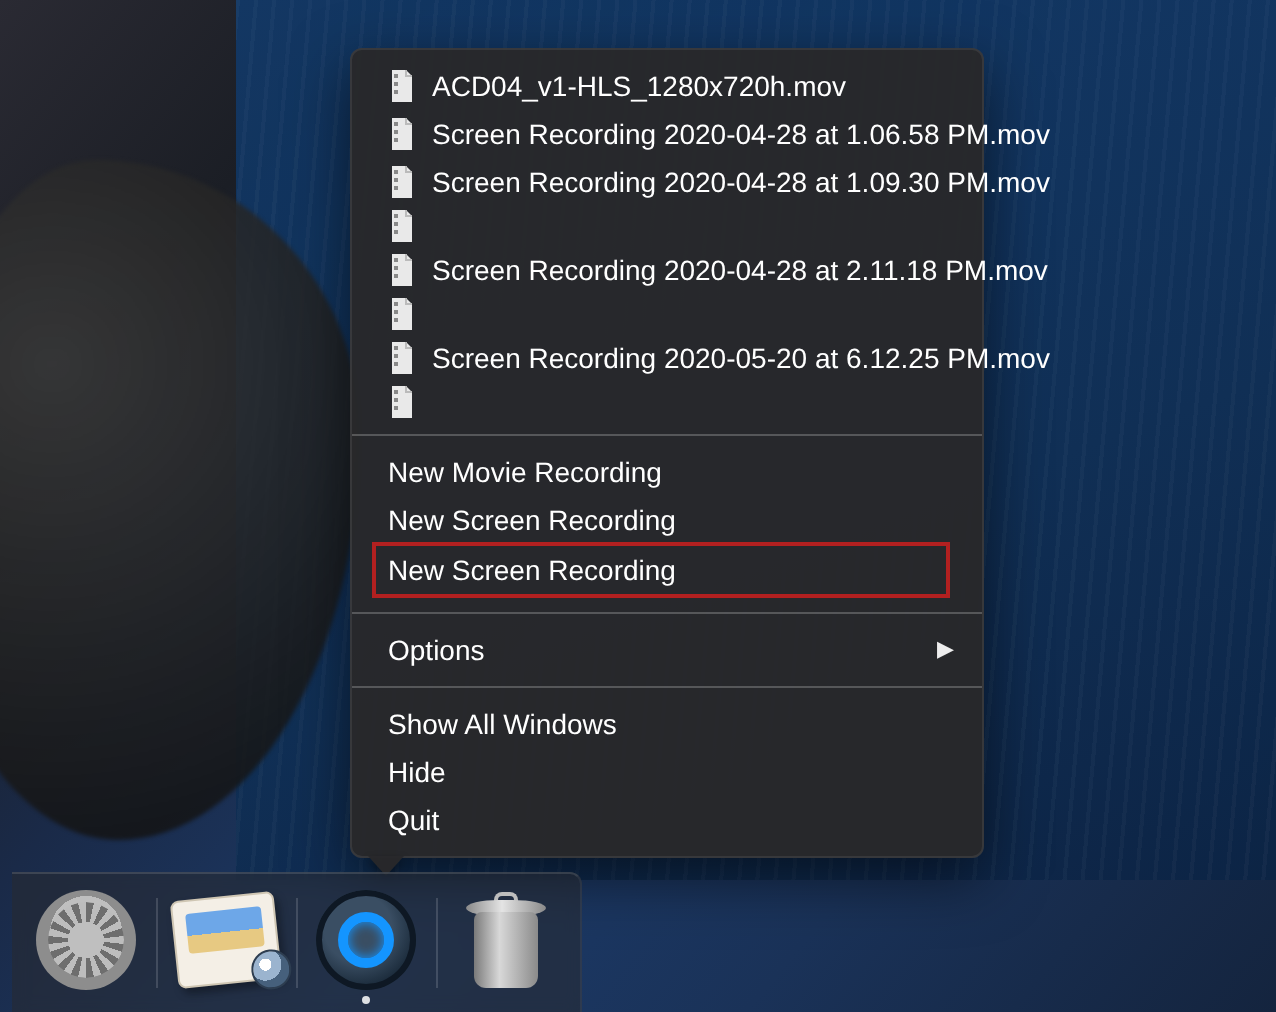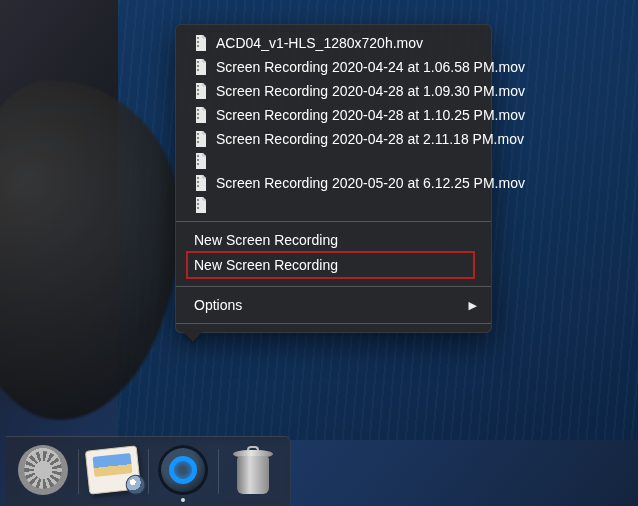--- a/index.html
+++ b/index.html
@@ -226,21 +226,21 @@
     <div class="menu-item">
       <span class="file-icon">
         <svg viewBox="0 0 14 16">
             <path d="M2 0h7l3 3v13H2z" fill="#e9e9e9"></path>
             <path d="M9 0v3h3" fill="none" stroke="#bbb"></path>
             <rect x="3" y="2" width="2" height="2" fill="#888"></rect>
             <rect x="3" y="6" width="2" height="2" fill="#888"></rect>
             <rect x="3" y="10" width="2" height="2" fill="#888"></rect>
           </svg>
       </span>
-      <span class="label">Screen Recording 2020-04-24 at 1.06.58 PM.mov</span>
+      <span class="label">Screen Recording 2020-04-28 at 1.06.58 PM.mov</span>
     </div>
     <div class="menu-item">
       <span class="file-icon">
         <svg viewBox="0 0 14 16">
             <path d="M2 0h7l3 3v13H2z" fill="#e9e9e9"></path>
             <path d="M9 0v3h3" fill="none" stroke="#bbb"></path>
             <rect x="3" y="2" width="2" height="2" fill="#888"></rect>
             <rect x="3" y="6" width="2" height="2" fill="#888"></rect>
             <rect x="3" y="10" width="2" height="2" fill="#888"></rect>
           </svg>
@@ -250,21 +250,20 @@
     <div class="menu-item">
       <span class="file-icon">
         <svg viewBox="0 0 14 16">
             <path d="M2 0h7l3 3v13H2z" fill="#e9e9e9"></path>
             <path d="M9 0v3h3" fill="none" stroke="#bbb"></path>
             <rect x="3" y="2" width="2" height="2" fill="#888"></rect>
             <rect x="3" y="6" width="2" height="2" fill="#888"></rect>
             <rect x="3" y="10" width="2" height="2" fill="#888"></rect>
           </svg>
       </span>
-      <span class="label">Screen Recording 2020-04-28 at 1.10.25 PM.mov</span>
     </div>
     <div class="menu-item">
       <span class="file-icon">
         <svg viewBox="0 0 14 16">
             <path d="M2 0h7l3 3v13H2z" fill="#e9e9e9"></path>
             <path d="M9 0v3h3" fill="none" stroke="#bbb"></path>
             <rect x="3" y="2" width="2" height="2" fill="#888"></rect>
             <rect x="3" y="6" width="2" height="2" fill="#888"></rect>
             <rect x="3" y="10" width="2" height="2" fill="#888"></rect>
           </svg>
@@ -303,20 +302,23 @@
             <rect x="3" y="6" width="2" height="2" fill="#888"></rect>
             <rect x="3" y="10" width="2" height="2" fill="#888"></rect>
           </svg>
       </span>
     </div>
   </div>
 
   <div class="separator"></div>
 
   <div class="menu-section">
+    <div class="menu-item">
+      <span class="label">New Movie Recording</span>
+    </div>
     <div class="menu-item">
       <span class="label">New Screen Recording</span>
     </div>
     <div class="highlight-box">
       <div class="menu-item">
         <span class="label">New Screen Recording</span>
       </div>
     </div>
   </div>
 
@@ -324,20 +326,31 @@
 
   <div class="menu-section">
     <div class="menu-item">
       <span class="label">Options</span>
       <span class="chev">▶</span>
     </div>
   </div>
 
   <div class="separator"></div>
 
+  <div class="menu-section">
+    <div class="menu-item">
+      <span class="label">Show All Windows</span>
+    </div>
+    <div class="menu-item">
+      <span class="label">Hide</span>
+    </div>
+    <div class="menu-item">
+      <span class="label">Quit</span>
+    </div>
+  </div>
 
   <div class="menu-tail"></div>
 </div>
 
 <div class="dock-wrap">
   <div class="dock">
     <div class="dock-item">
       <div class="dock-icon">
         <div class="icon-settings"></div>
       </div>

